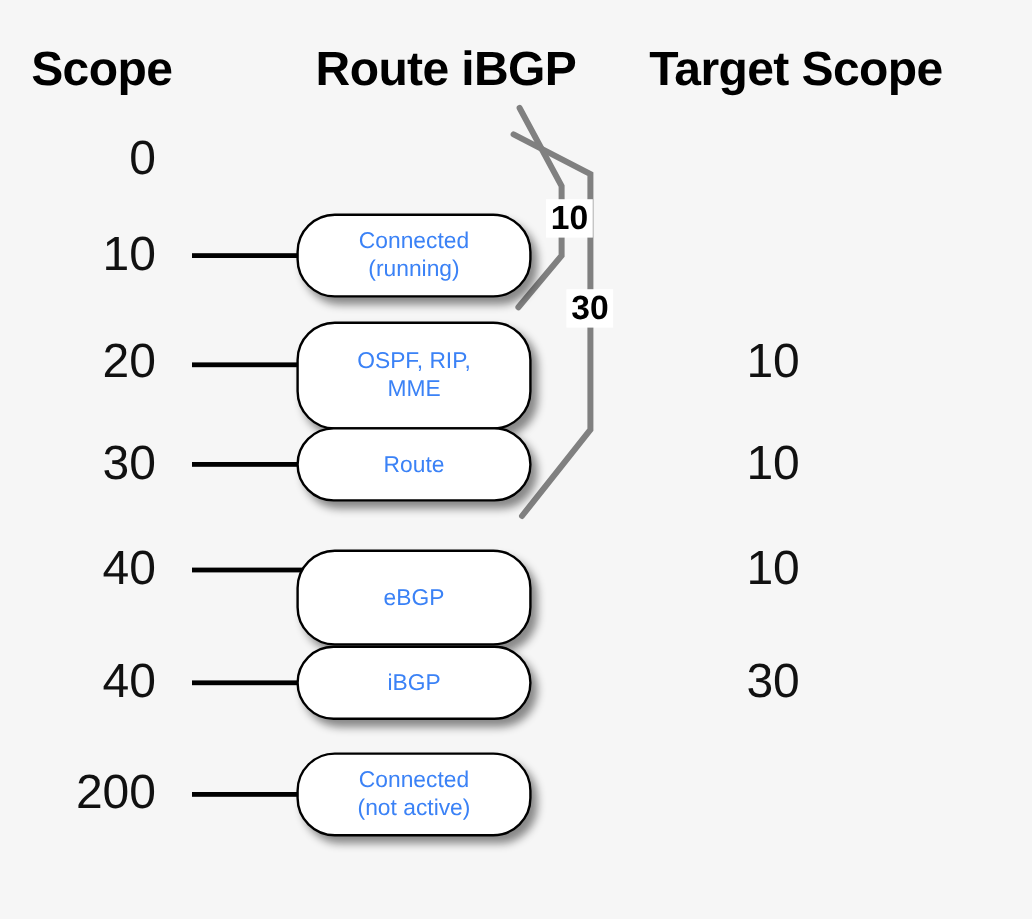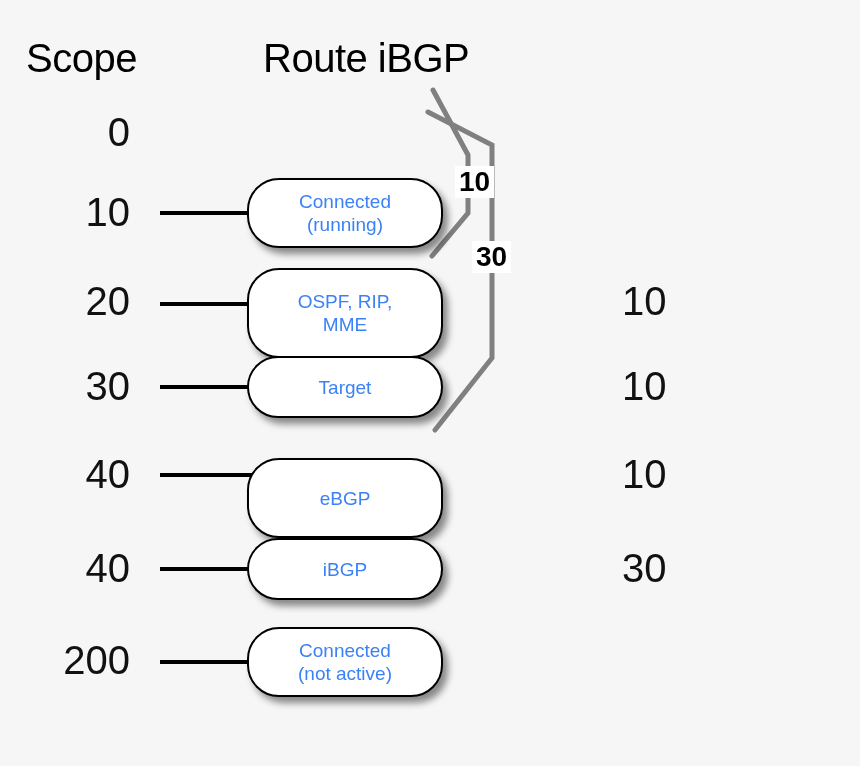--- a/index.html
+++ b/index.html
@@ -15,21 +15,21 @@
   }
   #stage {
     position: relative;
     width: 860px;
     height: 766px;
   }
 
   
   .col-header {
     position: absolute;
-    font-weight: normal;
+    font-weight: bold;
     font-size: 40px;
     color: #000;
     white-space: nowrap;
     letter-spacing: -0.5px;
   }
   #hdr-scope        { left: 26px;  top: 36px; }
   #hdr-route-type   { left: 263px; top: 36px; }
   #hdr-target-scope { left: 541px; top: 36px; }
 
   
@@ -109,20 +109,21 @@
   #bracket-label-10 { left: 455px; top: 166px; }
   #bracket-label-30 { left: 472px; top: 241px; }
 </style>
 </head>
 <body>
 
 <div id="stage">
 
   <div class="col-header" id="hdr-scope">Scope</div>
   <div class="col-header" id="hdr-route-type">Route iBGP</div>
+  <div class="col-header" id="hdr-target-scope">Target Scope</div>
 
   <div class="scope-value" style="left:-10px; top:110px;">0</div>
   <div class="scope-value" style="left:-10px; top:190px;">10</div>
   <div class="scope-value" style="left:-10px; top:279px;">20</div>
   <div class="scope-value" style="left:-10px; top:364px;">30</div>
   <div class="scope-value" style="left:-10px; top:452px;">40</div>
   <div class="scope-value" style="left:-10px; top:546px;">40</div>
   <div class="scope-value" style="left:-10px; top:638px;">200</div>
 
   <div class="connector" style="top:211px;"></div>
@@ -146,21 +147,21 @@
     <span class="node-label">Connected
 (running)</span>
   </div>
 
   <div class="node" style="top:268px; height:90px;">
     <span class="node-label">OSPF, RIP,
 MME</span>
   </div>
 
   <div class="node" style="top:356px; height:62px;">
-    <span class="node-label">Target</span>
+    <span class="node-label">Route</span>
   </div>
 
   <div class="node" style="top:458px; height:80px;">
     <span class="node-label">eBGP</span>
   </div>
 
   <div class="node" style="top:538px; height:62px;">
     <span class="node-label">iBGP</span>
   </div>
 

